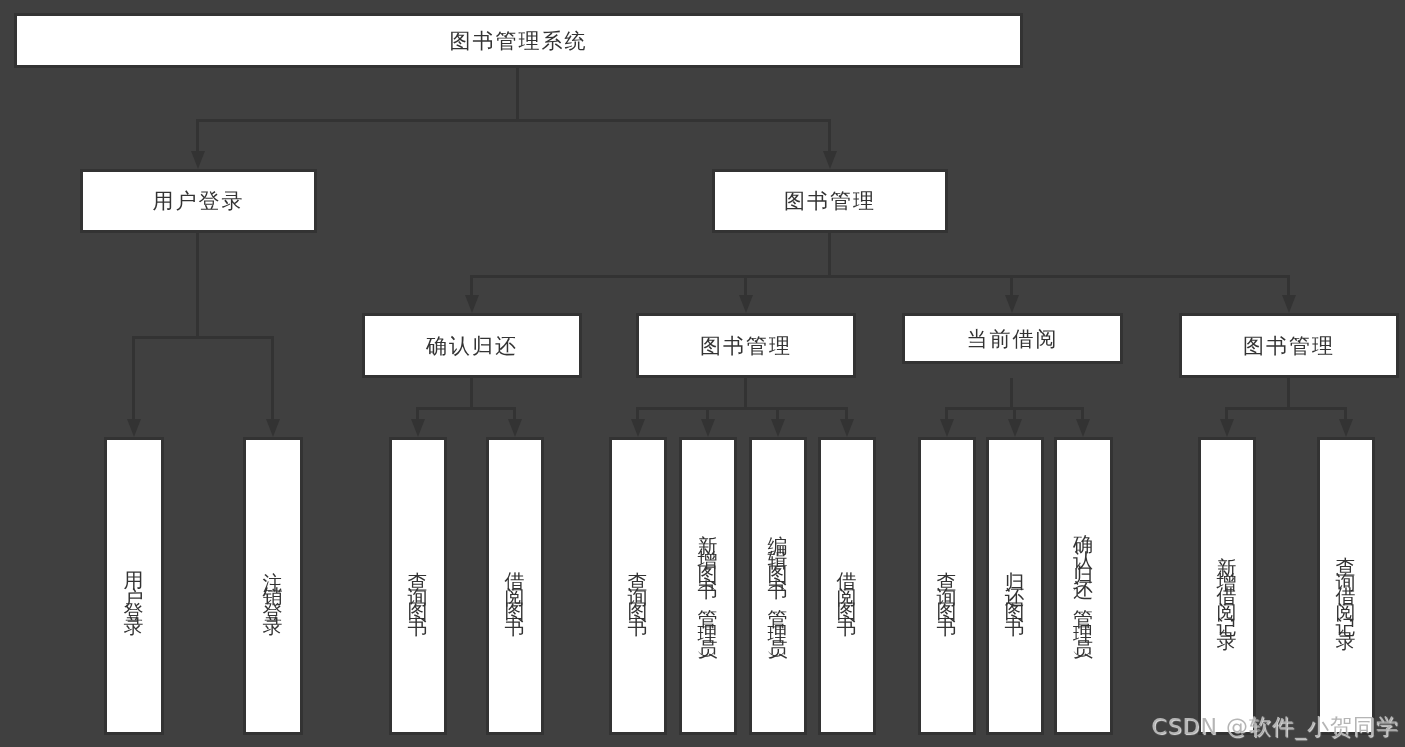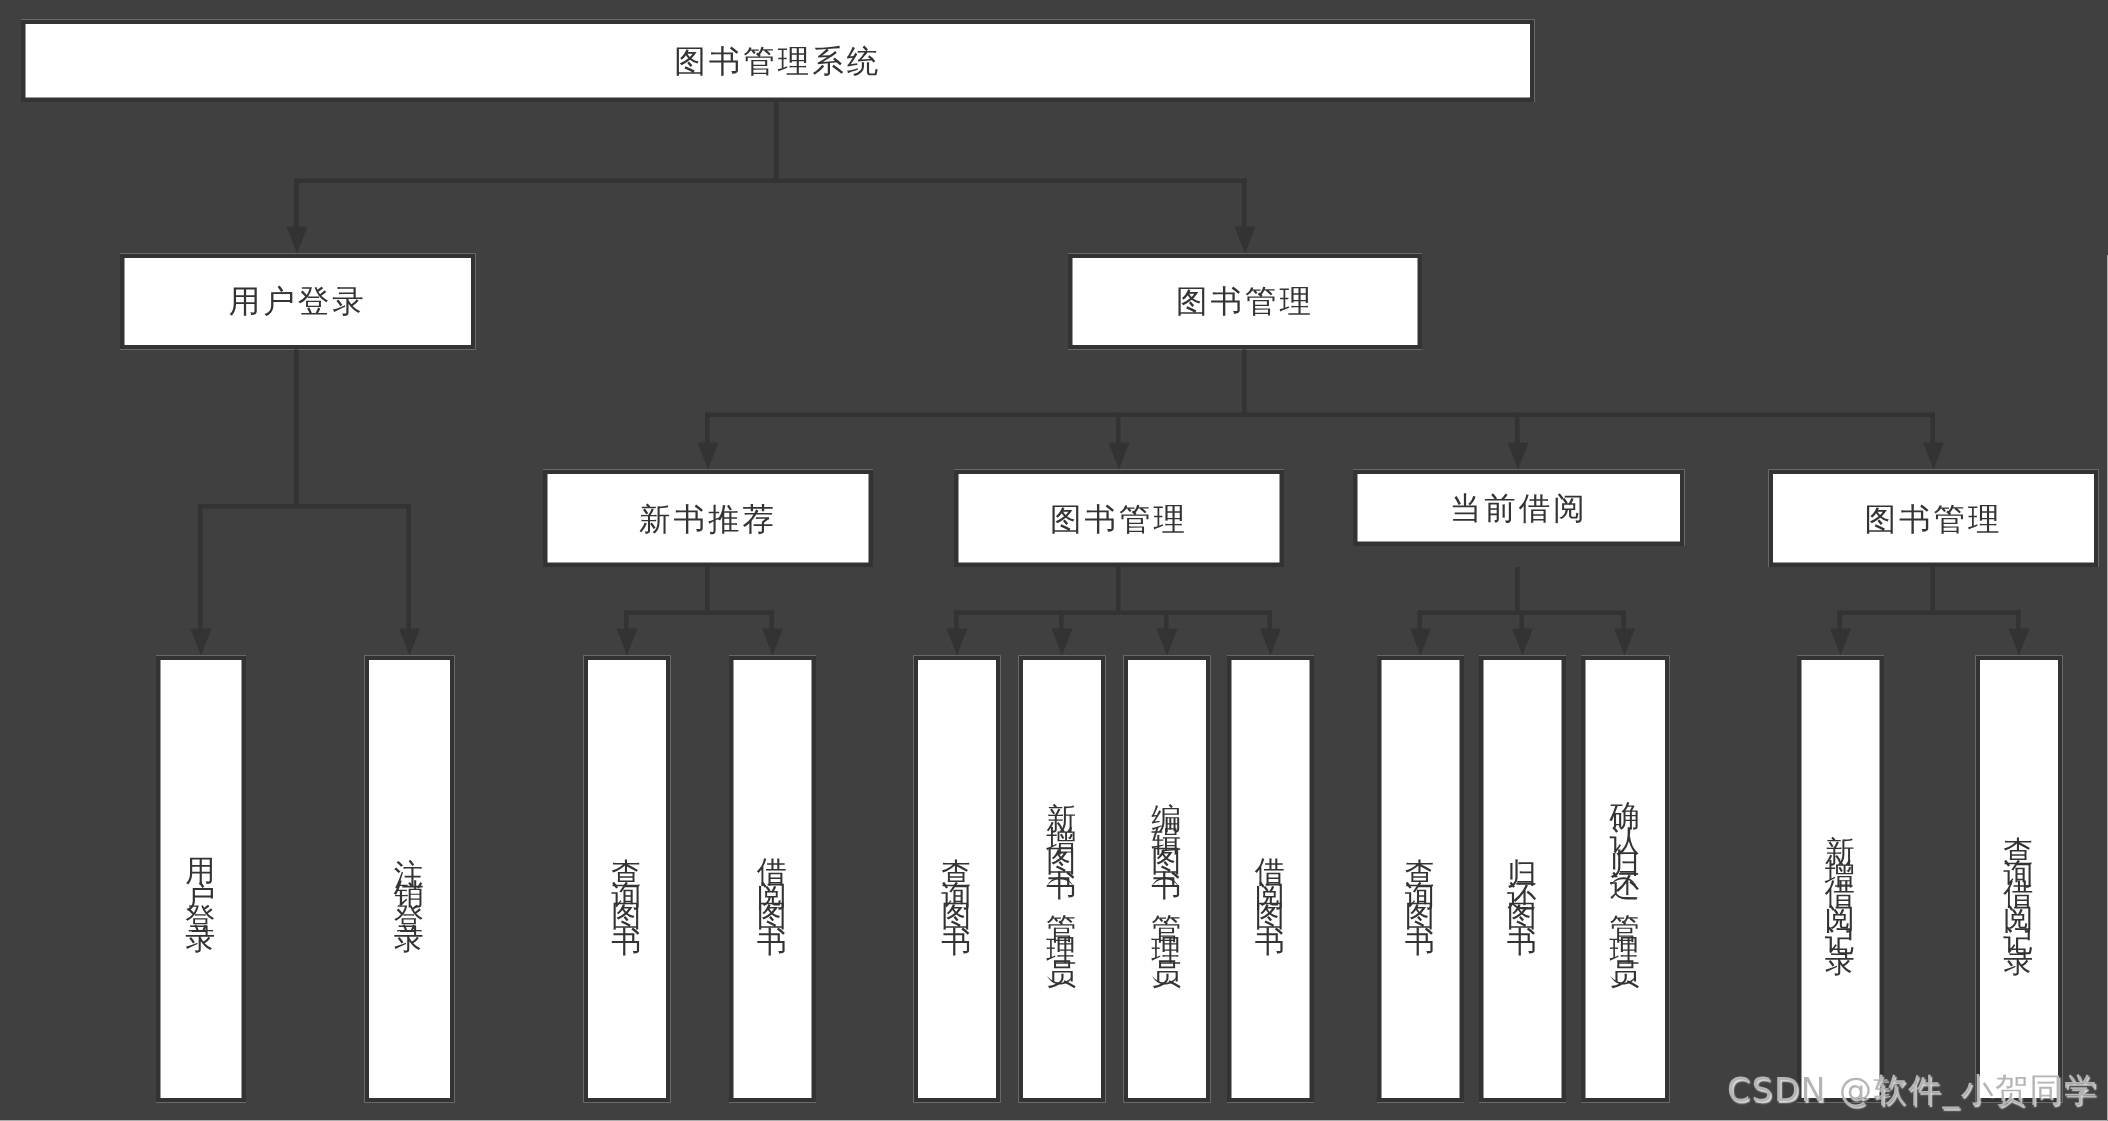--- a/index.html
+++ b/index.html
@@ -51,21 +51,21 @@
 </head>
 <body>
 
 <div id="canvas">
 
   <div class="hbox" style="left:14px;top:13px;width:1009px;height:55px;">图书管理系统</div>
 
   <div class="hbox" style="left:80px;top:169px;width:237px;height:64px;">用户登录</div>
   <div class="hbox" style="left:712px;top:169px;width:236px;height:64px;">图书管理</div>
 
-  <div class="hbox" style="left:362px;top:313px;width:220px;height:65px;">新书推荐</div>
+  <div class="hbox" style="left:362px;top:313px;width:220px;height:65px;">确认归还</div>
   <div class="hbox" style="left:636px;top:313px;width:220px;height:65px;">图书管理</div>
   <div class="hbox" style="left:902px;top:313px;width:221px;height:51px;">当前借阅</div>
   <div class="hbox" style="left:1179px;top:313px;width:220px;height:65px;">图书管理</div>
 
   <div class="vbox" style="left:104px;top:437px;width:60px;height:298px;">用户登录</div>
   <div class="vbox" style="left:243px;top:437px;width:60px;height:298px;">注销登录</div>
 
   <div class="vbox" style="left:389px;top:437px;width:58px;height:298px;">查询图书</div>
   <div class="vbox" style="left:486px;top:437px;width:58px;height:298px;">借阅图书</div>
 

